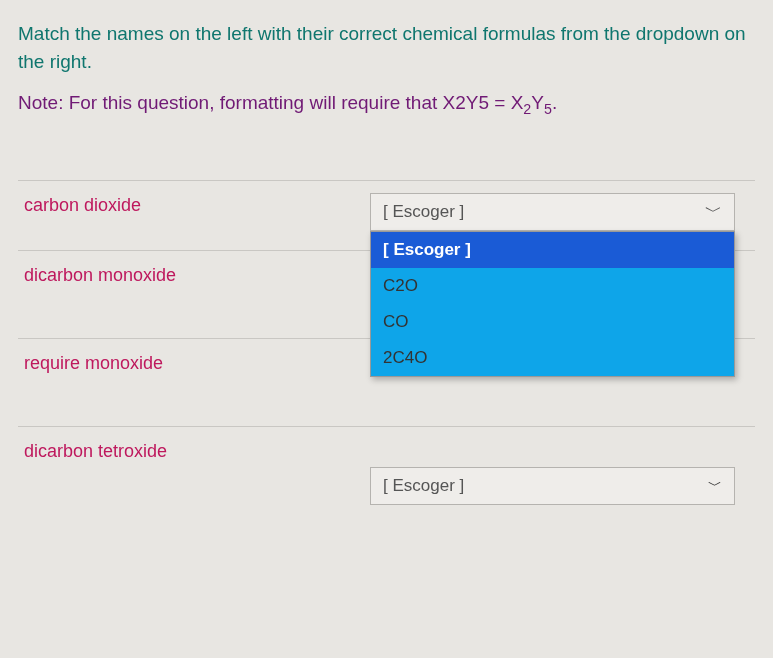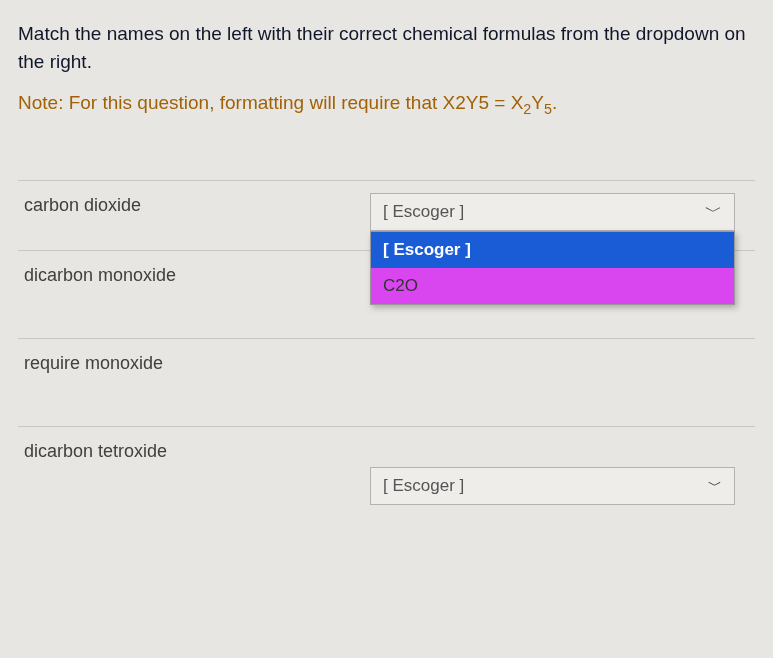--- a/index.html
+++ b/index.html
@@ -13,27 +13,27 @@
       width: 773px;
       height: 658px;
       padding: 20px 18px;
       color: #333;
       position: relative;
       overflow: hidden;
     }
     .instructions {
       font-size: 19px;
       line-height: 1.45;
-      color: #0f172a;
+      color: #0f766e;
       margin-bottom: 8px;
     }
     .note {
       font-size: 19px;
       line-height: 1.45;
-      color: #a16207;
+      color: #701a75;
       margin-top: 14px;
       margin-bottom: 60px;
     }
     .note sub {
       font-size: 0.75em;
       vertical-align: sub;
     }
     .rows {
       border-top: 1px solid #c9c7c3;
     }
@@ -42,21 +42,21 @@
       align-items: flex-start;
       border-bottom: 1px solid #c9c7c3;
       min-height: 88px;
       padding: 12px 0 0 0;
       position: relative;
     }
     .label-cell {
       width: 340px;
       padding-left: 6px;
       font-size: 18px;
-      color: #404040;
+      color: #be185d;
       padding-top: 2px;
     }
     .select-cell {
       flex: 1;
       position: relative;
       margin-left: 12px;
     }
     .closed-select {
       border: 1px solid #b5b3af;
       background: #efedea;
@@ -99,21 +99,21 @@
       background: #f3f1ee;
       border: 1px solid #999;
       box-shadow: 2px 3px 6px rgba(0,0,0,0.25);
       z-index: 10;
     }
     .dropdown-item {
       padding: 8px 12px;
       font-size: 17px;
       color: #333;
       cursor: pointer;
-      background: #d946ef;
+      background: #0ea5e9;
     }
     .dropdown-item.highlight {
       background: #1a5bd6;
       color: #fff;
       font-weight: bold;
     }
     .row.first {
       min-height: 70px;
     }
     .row.overlap {
@@ -143,20 +143,22 @@
     <div class="label-cell">carbon dioxide</div>
     <div class="select-cell">
       <div class="open-select-wrap">
         <div class="open-current">
           <span>[ Escoger ]</span>
           <span class="chev">﹀</span>
         </div>
         <div class="dropdown-list">
           <div class="dropdown-item highlight">[ Escoger ]</div>
           <div class="dropdown-item">C2O</div>
+          <div class="dropdown-item">CO</div>
+          <div class="dropdown-item">2C4O</div>
         </div>
       </div>
     </div>
   </div>
 
   <div class="row overlap">
     <div class="label-cell">dicarbon monoxide</div>
     <div class="select-cell"></div>
   </div>
 

